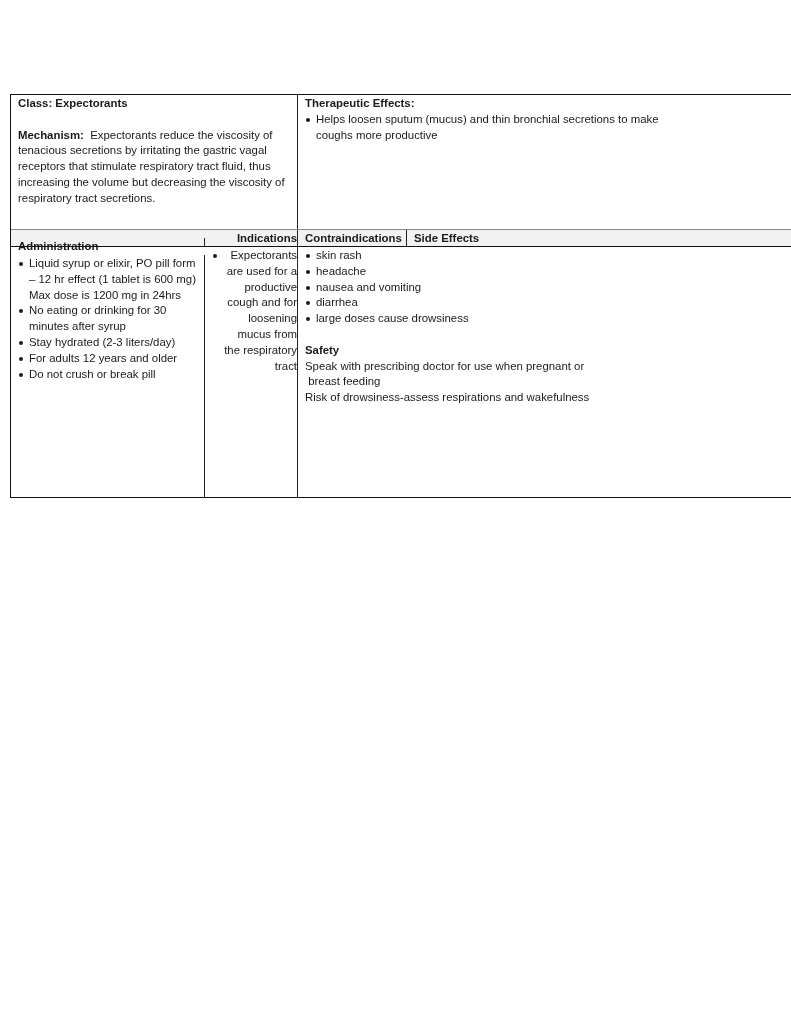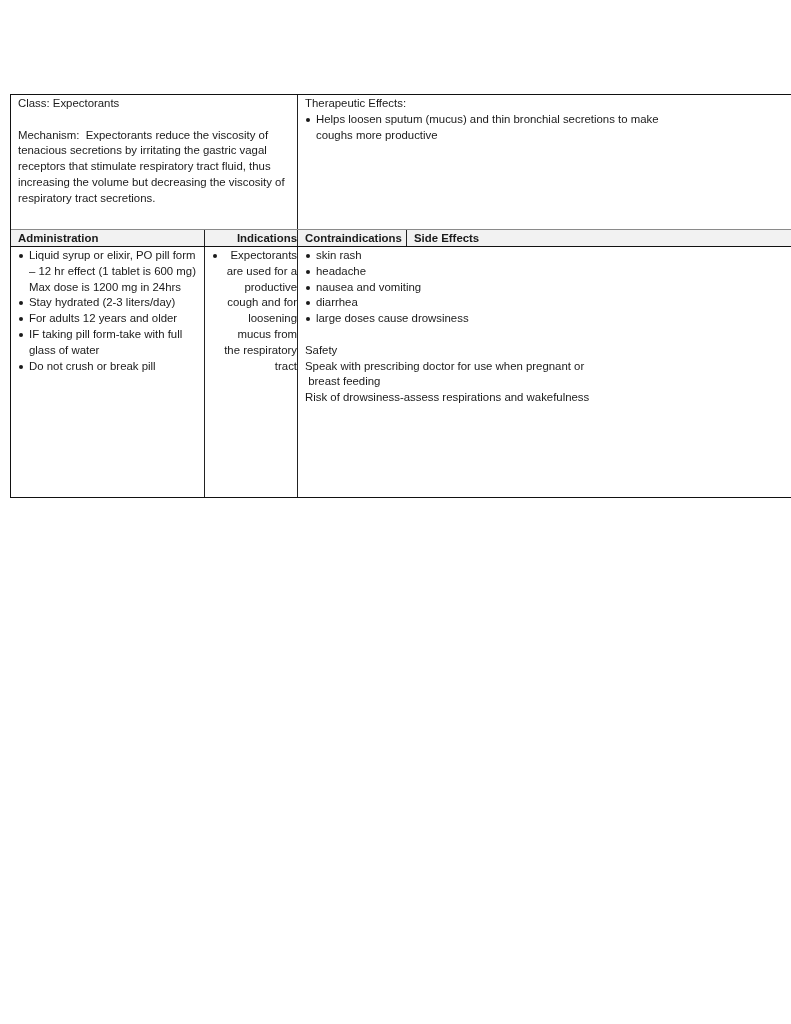--- a/index.html
+++ b/index.html
@@ -35,21 +35,21 @@
       padding: 1px 0 0 7px;
       border-right: 1.2px solid #222;
       box-sizing: border-box;
       width: 287px;
     }
     .top-right {
       flex: 1;
       padding: 1px 0 0 7px;
     }
     .bold {
-      font-weight: normal;
+      font-weight: bold;
     }
     .spacer {
       height: 15.8px;
     }
     .header-row {
       display: flex;
       background: #f2f2f2;
       border-top: 1.5px solid #8a8a8a;
       border-bottom: 1.5px solid #111;
       height: 16px;
@@ -57,21 +57,21 @@
       font-weight: bold;
     }
     .body-row {
       display: flex;
       height: 250px;
     }
     .col {
       box-sizing: border-box;
       padding: 0 0 0 7px;
     }
-    .col-admin { width: 194px; border-right: 1.2px solid #222; }
+    .col-admin { width: 194px; border-right: 1.2px solid #222; margin-top: 8px; }
     .col-ind { width: 93px; border-right: 1.2px solid #222; text-align: right; }
     .col-contra { width: 109px; border-right: 1.2px solid #222; }
     .col-side { flex: 1; }
     .header-row .col { padding-top: 0; }
     .body-row .col { padding-top: 1px; }
     ul.bullets {
       list-style: none;
       margin: 0;
       padding: 0;
     }
@@ -116,23 +116,23 @@
     <div class="col col-admin">Administration</div>
     <div class="col col-ind">Indications</div>
     <div class="col col-contra">Contraindications</div>
     <div class="col col-side">Side Effects</div>
   </div>
 
   <div class="body-row">
     <div class="col col-admin">
       <ul class="bullets">
         <li>Liquid syrup or elixir, PO pill form – 12 hr effect (1 tablet is 600 mg) Max dose is 1200 mg in 24hrs</li>
+        <li>No eating or drinking for 30 minutes after syrup</li>
         <li>Stay hydrated (2-3 liters/day)</li>
         <li>For adults 12 years and older</li>
-        <li>IF taking pill form-take with full glass of water</li>
         <li>Do not crush or break pill</li>
       </ul>
     </div>
     <div class="col col-ind">
       <ul class="bullets">
         <li>Expectorants are used for a productive cough and for loosening mucus from the respiratory tract</li>
       </ul>
     </div>
     <div class="col col-side">
       <ul class="bullets">

